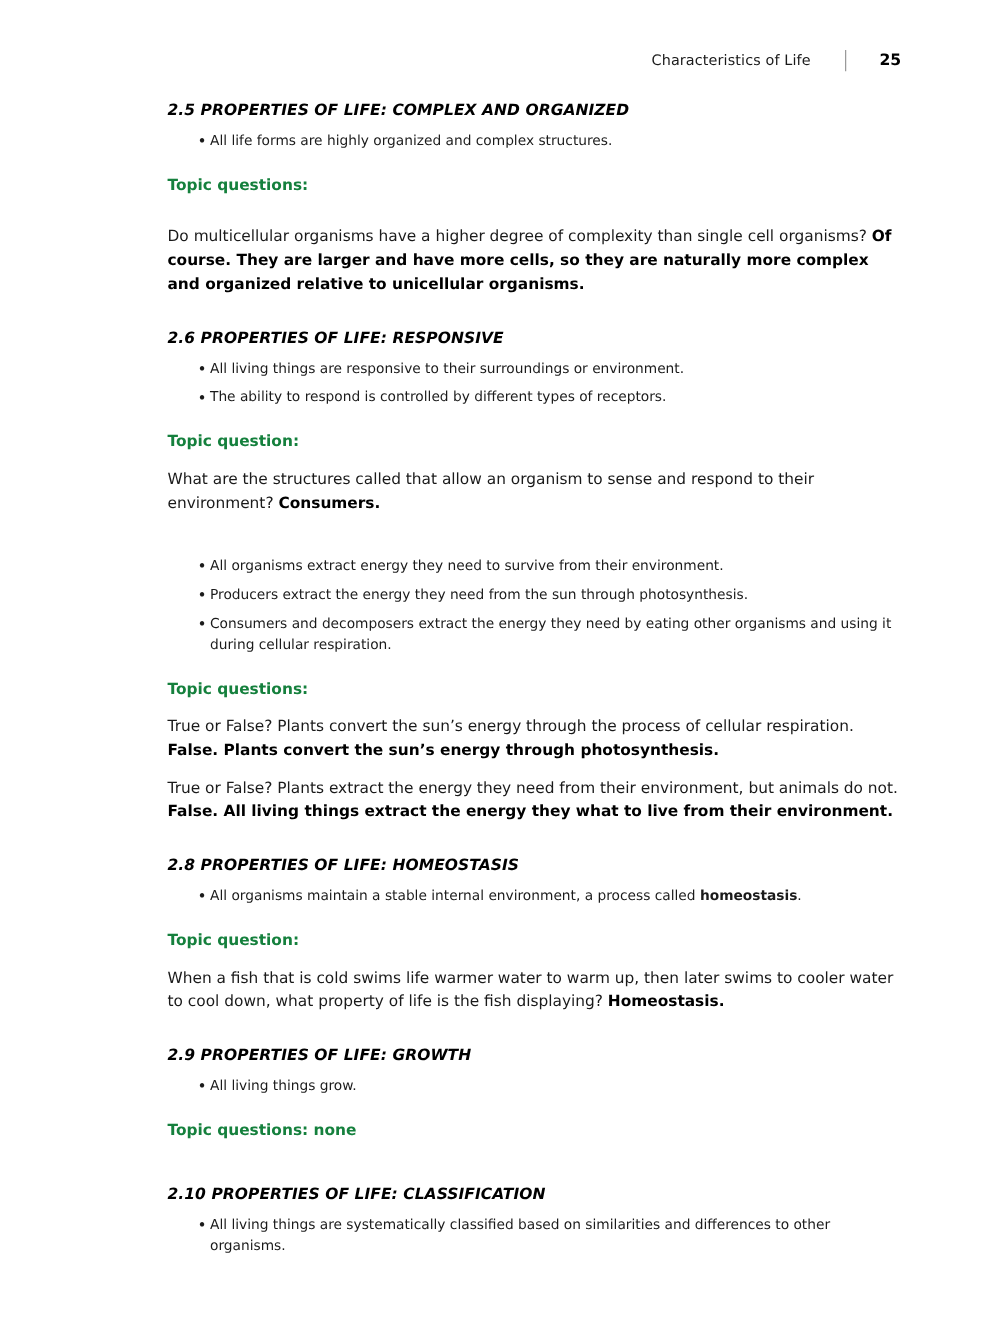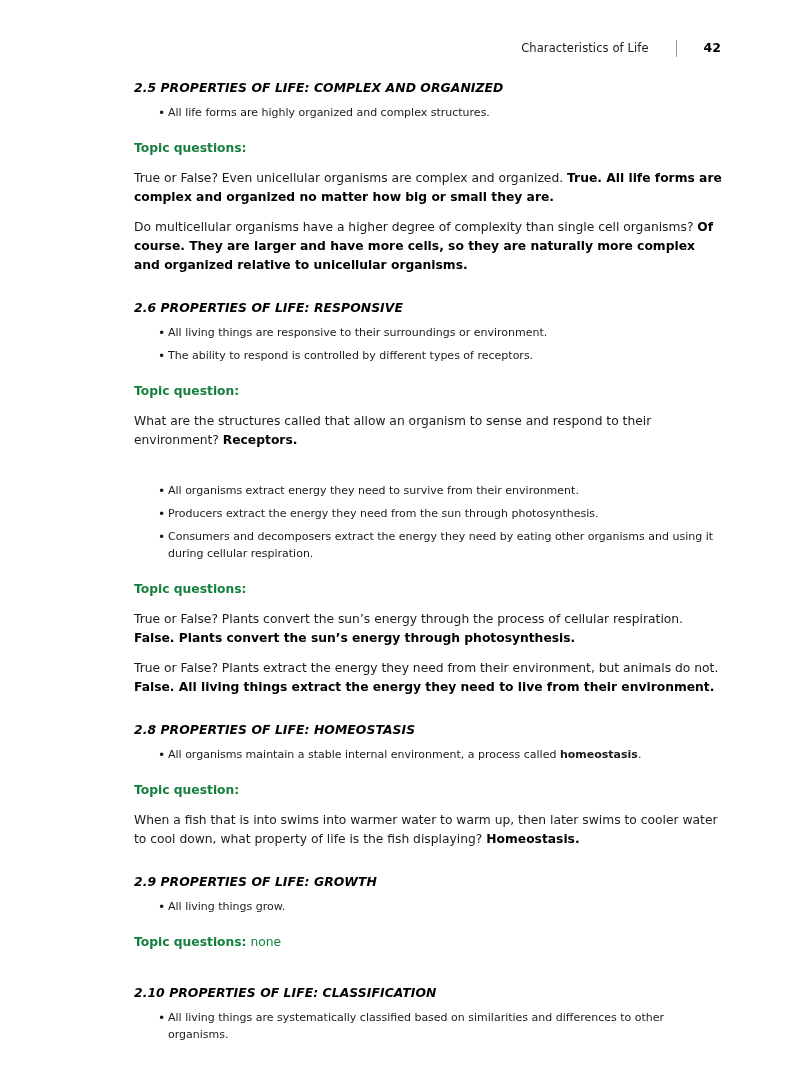--- a/index.html
+++ b/index.html
@@ -96,21 +96,21 @@
 
   
   .topic-label {
     font-size: 12.3px;
     font-weight: bold;
     color: #15803d;
     margin: 0;
     line-height: 1.55;
   }
   .topic-label .topic-extra {
-    font-weight: normal;
+    font-weight: bold;
   }
 
   
   p.qa {
     font-size: 12.3px;
     line-height: 1.55;
     color: #1a1a1a;
     margin: 0;
   }
   p.qa b {
@@ -125,65 +125,64 @@
   .gap-xxl { height: 33px; }
 </style>
 </head>
 <body>
 
 <div class="page">
 
   <div class="running-header">
     <span class="rh-title">Characteristics of Life</span>
     <span class="rh-divider"></span>
-    <span class="rh-page">42</span>
+    <span class="rh-page">25</span>
   </div>
 
   <div class="content" id="content">
       <h2 class="section-heading">2.5 PROPERTIES OF LIFE: COMPLEX AND ORGANIZED</h2>
       <ul class="bullets">
         <li>All life forms are highly organized and complex structures.</li>
       </ul>
       <div class="gap-lg"></div>
       <p class="topic-label"><span>Topic questions:</span></p>
       <div class="gap-sm"></div>
-      <p class="qa"><span>True or False? Even unicellular organisms are complex and organized. </span><b>True. All life forms are complex and organized no matter how big or small they are.</b></p>
       <div class="gap-sm"></div>
       <p class="qa"><span>Do multicellular organisms have a higher degree of complexity than single cell organisms? </span><b>Of course. They are larger and have more cells, so they are naturally more complex and organized relative to unicellular organisms.</b></p>
       <div class="gap-xl"></div>
       <h2 class="section-heading">2.6 PROPERTIES OF LIFE: RESPONSIVE</h2>
       <ul class="bullets">
         <li>All living things are responsive to their surroundings or environment.</li>
         <li>The ability to respond is controlled by different types of receptors.</li>
       </ul>
       <div class="gap-lg"></div>
       <p class="topic-label"><span>Topic question:</span></p>
       <div class="gap-sm"></div>
-      <p class="qa"><span>What are the structures called that allow an organism to sense and respond to their environment? </span><b>Receptors.</b></p>
+      <p class="qa"><span>What are the structures called that allow an organism to sense and respond to their environment? </span><b>Consumers.</b></p>
       <div class="gap-xl"></div>
       <ul class="bullets">
         <li>All organisms extract energy they need to survive from their environment.</li>
         <li>Producers extract the energy they need from the sun through photosynthesis.</li>
         <li>Consumers and decomposers extract the energy they need by eating other organisms and using it during cellular respiration.</li>
       </ul>
       <div class="gap-lg"></div>
       <p class="topic-label"><span>Topic questions:</span></p>
       <div class="gap-sm"></div>
       <p class="qa"><span>True or False? Plants convert the sun’s energy through the process of cellular respiration. </span><b>False. Plants convert the sun’s energy through photosynthesis.</b></p>
       <div class="gap-sm"></div>
-      <p class="qa"><span>True or False? Plants extract the energy they need from their environment, but animals do not. </span><b>False. All living things extract the energy they need to live from their environment.</b></p>
+      <p class="qa"><span>True or False? Plants extract the energy they need from their environment, but animals do not. </span><b>False. All living things extract the energy they what to live from their environment.</b></p>
       <div class="gap-xl"></div>
       <h2 class="section-heading">2.8 PROPERTIES OF LIFE: HOMEOSTASIS</h2>
       <ul class="bullets">
         <li>All organisms maintain a stable internal environment, a process called <b>homeostasis</b>.</li>
       </ul>
       <div class="gap-lg"></div>
       <p class="topic-label"><span>Topic question:</span></p>
       <div class="gap-sm"></div>
-      <p class="qa"><span>When a fish that is into swims into warmer water to warm up, then later swims to cooler water to cool down, what property of life is the fish displaying? </span><b>Homeostasis.</b></p>
+      <p class="qa"><span>When a fish that is cold swims life warmer water to warm up, then later swims to cooler water to cool down, what property of life is the fish displaying? </span><b>Homeostasis.</b></p>
       <div class="gap-xl"></div>
       <h2 class="section-heading">2.9 PROPERTIES OF LIFE: GROWTH</h2>
       <ul class="bullets">
         <li>All living things grow.</li>
       </ul>
       <div class="gap-lg"></div>
       <p class="topic-label"><span>Topic questions:</span><span class="topic-extra"> none</span></p>
       <div class="gap-xxl"></div>
       <h2 class="section-heading">2.10 PROPERTIES OF LIFE: CLASSIFICATION</h2>
       <ul class="bullets">

